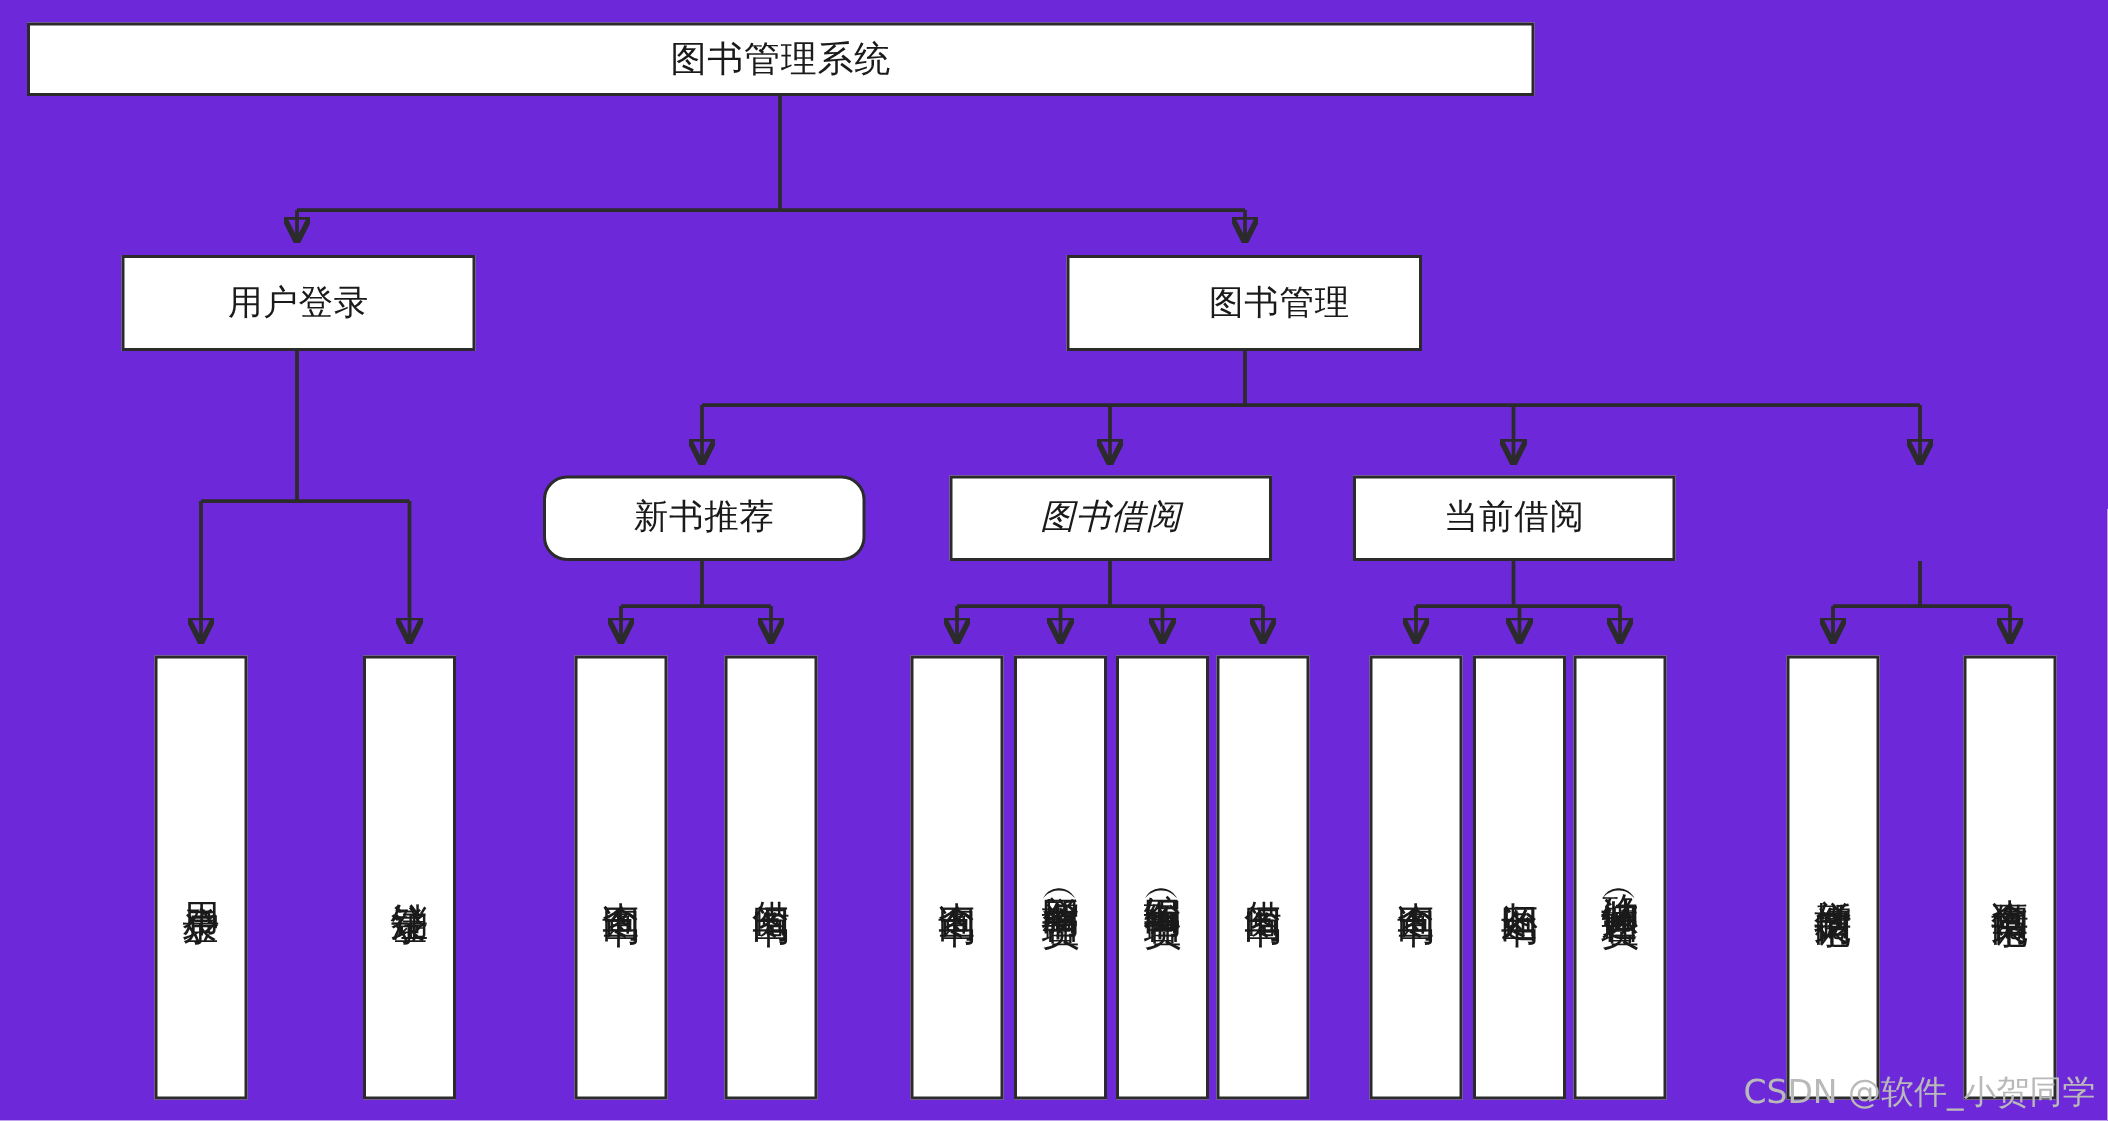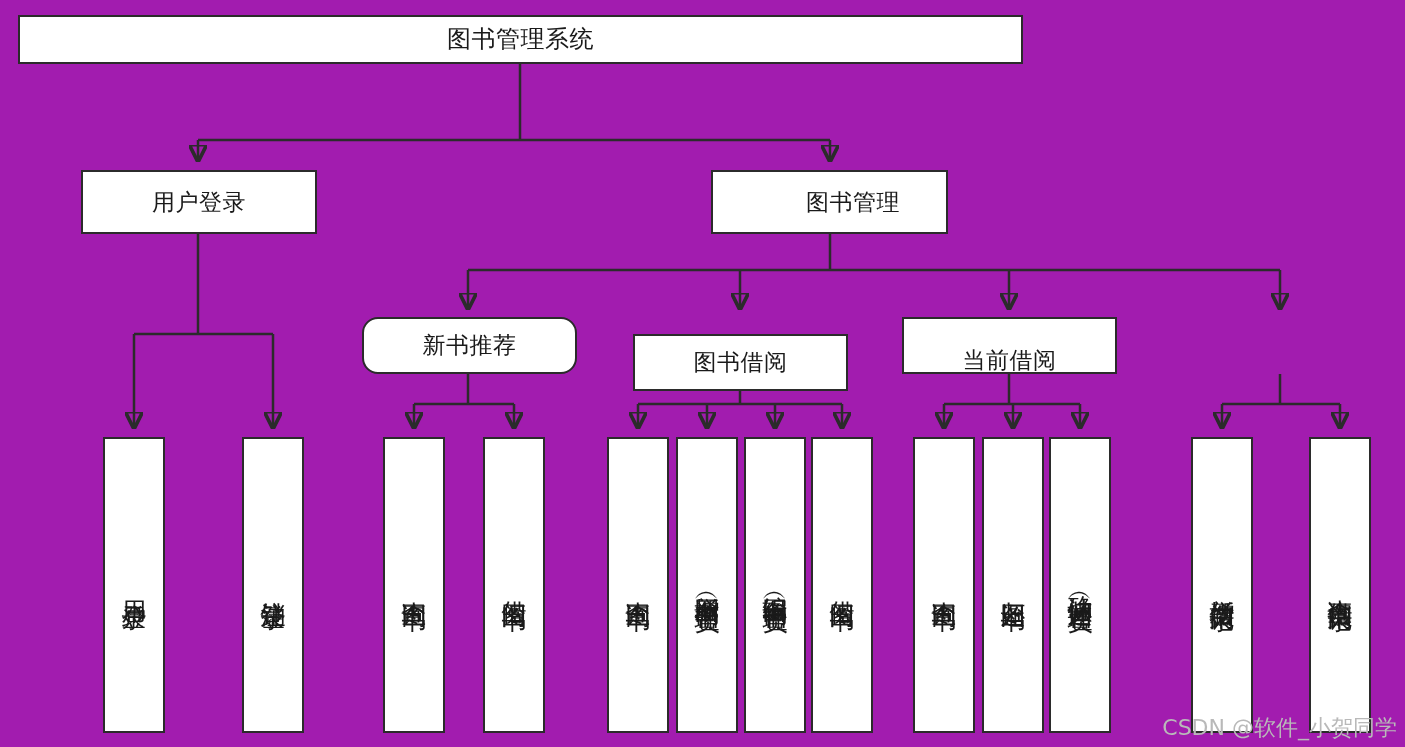--- a/index.html
+++ b/index.html
@@ -8,21 +8,21 @@
     padding: 0;
     background: #ffffff;
   }
   body {
     font-family: "DejaVu Sans", "Liberation Sans", sans-serif;
   }
   #canvas {
     position: relative;
     width: 1405px;
     height: 747px;
-    background: #a21caf;
+    background: #6d28d9;
     overflow: hidden;
   }
   .node {
     position: absolute;
     box-sizing: border-box;
     border: 2.5px solid #2b2b2b;
     background: #ffffff;
     display: flex;
     align-items: center;
     justify-content: center;
@@ -138,24 +138,24 @@
   <div class="node horiz" style="left:81px; top:170px; width:236px; height:64px;">
     <span class="label">用户登录</span>
   </div>
   <div class="node horiz" style="left:711px; top:170px; width:237px; height:64px;padding-left:47px;">
     <span class="label">图书管理</span>
   </div>
 
   <div class="node horiz" style="left:362px; top:317px; width:215px; height:57px;border-radius:16px;">
     <span class="label">新书推荐</span>
   </div>
-  <div class="node horiz" style="left:633px; top:334px; width:215px; height:57px;">
+  <div class="node horiz" style="left:633px; top:317px; width:215px; height:57px;font-style:italic;">
     <span class="label">图书借阅</span>
   </div>
-  <div class="node horiz" style="left:902px; top:317px; width:215px; height:57px;align-items:flex-end;">
+  <div class="node horiz" style="left:902px; top:317px; width:215px; height:57px;">
     <span class="label">当前借阅</span>
   </div>
 
   <div class="node vert" style="left:103px; top:437px; width:62px; height:296px;">
     <span class="label">用户登录</span>
   </div>
   <div class="node vert" style="left:242px; top:437px; width:62px; height:296px;">
     <span class="label">注销登录</span>
   </div>
 

